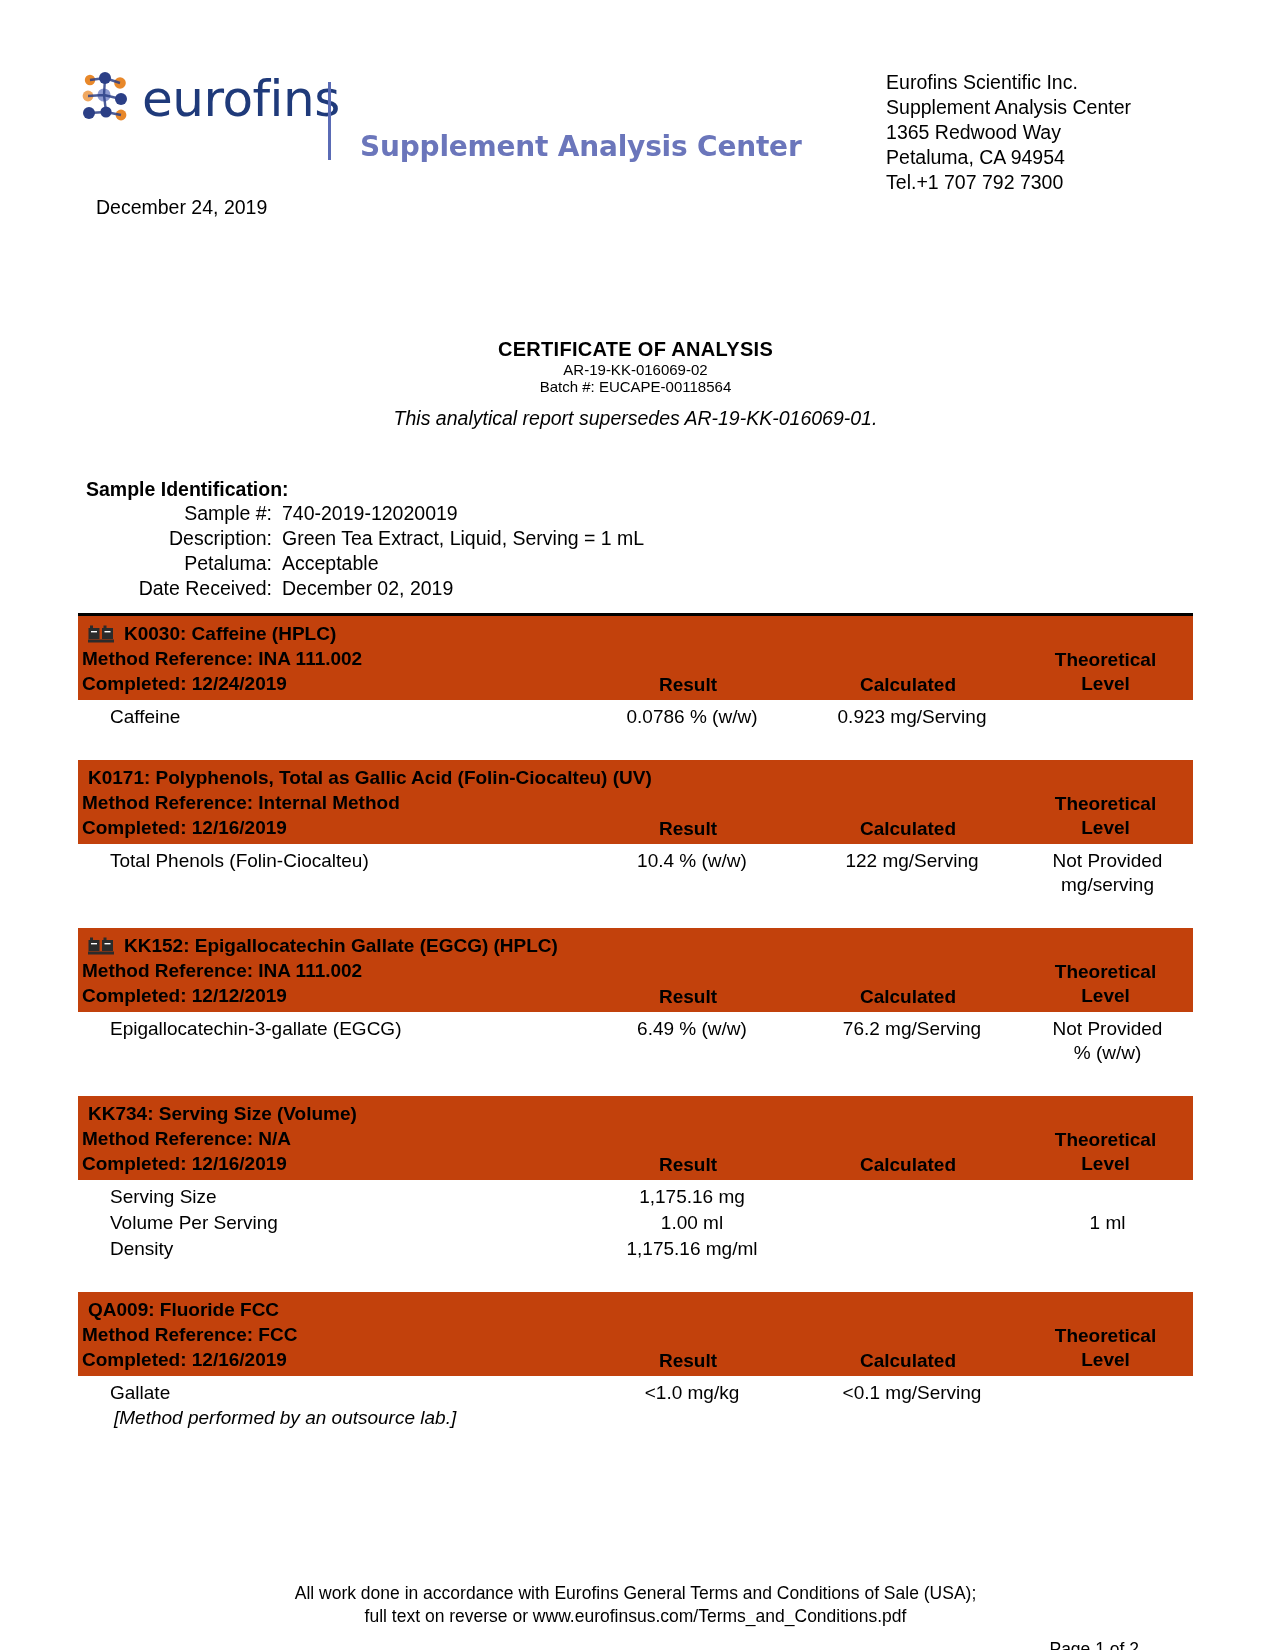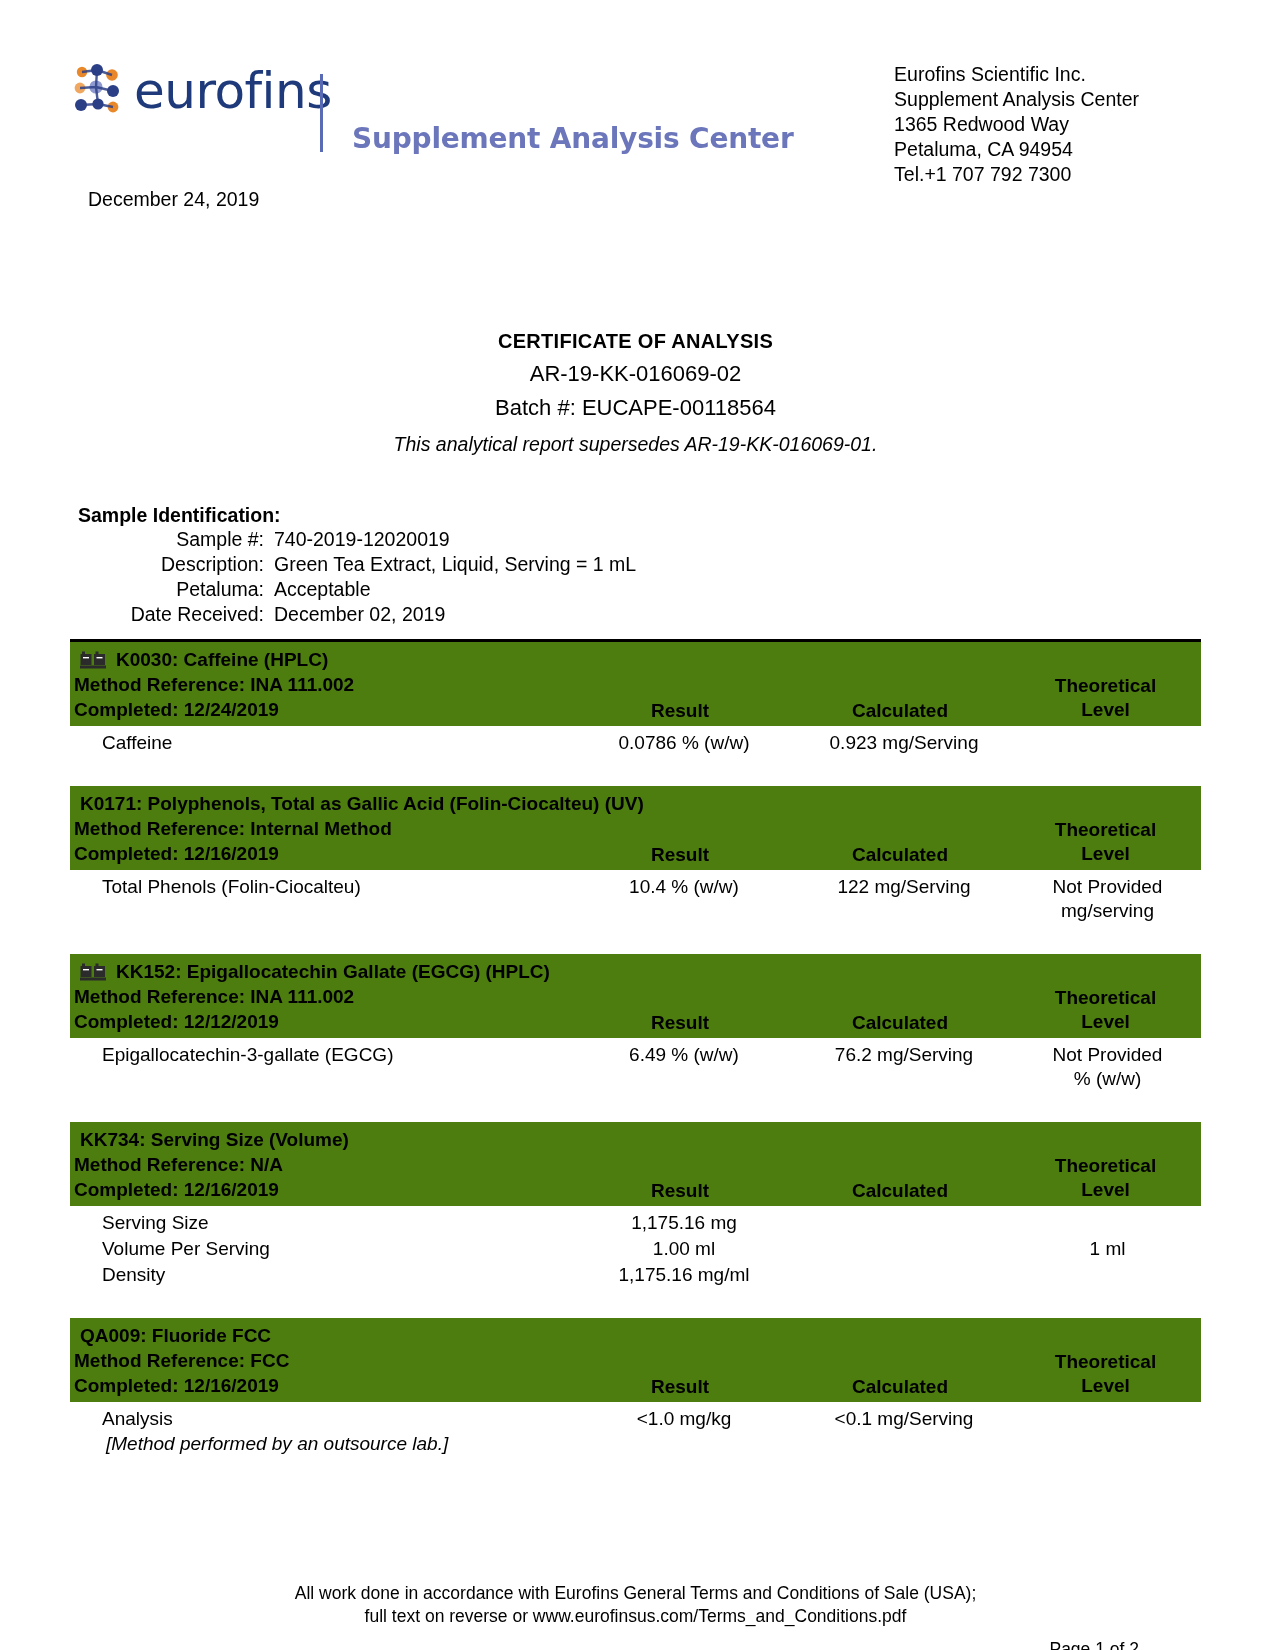--- a/index.html
+++ b/index.html
@@ -5,21 +5,21 @@
   * { box-sizing: border-box; }
   html, body { margin:0; padding:0; }
   body {
     width:1275px; height:1650px;
     background:#ffffff;
     font-family:"Liberation Sans", sans-serif;
     color:#000;
     position:relative;
     -webkit-font-smoothing:antialiased;
   }
-  .page { position:relative; width:1271px; height:1650px; padding:0; }
+  .page { position:relative; width:1271px; height:1650px; padding:8px; }
 
   
   .header { position:relative; height:200px; }
   .logo-block {
     position:absolute; left:70px; top:62px;
     display:flex; align-items:center;
   }
   .logo-mark { width:58px; height:58px; position:relative; margin-right:6px; }
   .logo-word {
     font-family:"DejaVu Sans", sans-serif;
@@ -41,38 +41,38 @@
     font-size:19.5px; line-height:25px;
   }
   .doc-date {
     position:absolute; left:88px; top:188px;
     font-size:19.5px;
   }
 
   
   .titleblock { text-align:center; margin-top:130px; }
   .coa-title { font-size:20px; font-weight:bold; letter-spacing:0.3px; }
-  .coa-line { font-size:22px; margin-top:8px; }
+  .coa-line { font-size:15px; }
   .coa-supersede { font-size:19.5px; font-style:italic; margin-top:12px; }
 
   
   .sampleid { margin-top:46px; padding-left:78px; }
   .sampleid-title { font-size:19.5px; font-weight:bold;margin-top:48px; }
   .sid-row { display:flex; font-size:19.5px; line-height:25px; }
   .sid-label { width:196px; text-align:right; padding-right:10px; }
   .sid-value { flex:1; }
 
   
   .thick-rule { margin:12px 70px 0 70px; border-top:3px solid #000; }
 
   
   .sections { margin:0 70px; }
   .test-section { margin-bottom:30px; }
   .sect-head {
-    background:#4d7c0f;
+    background:#c2410c;
     padding:6px 0 4px 0;
     position:relative;
   }
   .sect-title-row { display:flex; align-items:center; padding-left:10px; height:24px; }
   .accred-icon { width:28px; height:18px; margin-right:8px; position:relative; flex:0 0 auto; }
   .sect-title { font-size:19px; font-weight:bold; }
   .sect-meta { display:flex; align-items:flex-end; position:relative; }
   .meta-left { width:500px; padding-left:4px; }
   .meta-line { font-size:19px; line-height:25px; }
   .meta-line b { font-weight:bold; }
@@ -338,21 +338,21 @@
             <div class="col-head col-theo">
               <div class="theo-stack">
                 <div>Theoretical</div>
                 <div>Level</div>
               </div>
             </div>
           </div>
         </div>
         <div class="rows">
           <div class="res-row">
-            <div class="res-name">Analysis</div>
+            <div class="res-name">Gallate</div>
             <div class="res-result">&lt;1.0 mg/kg</div>
             <div class="res-calc">&lt;0.1 mg/Serving</div>
             <div class="res-theo"><span></span></div>
           </div>
           <div class="res-note">[Method performed by an outsource lab.]</div>
         </div>
       </div>
     </div>
 
   <div class="footer">

